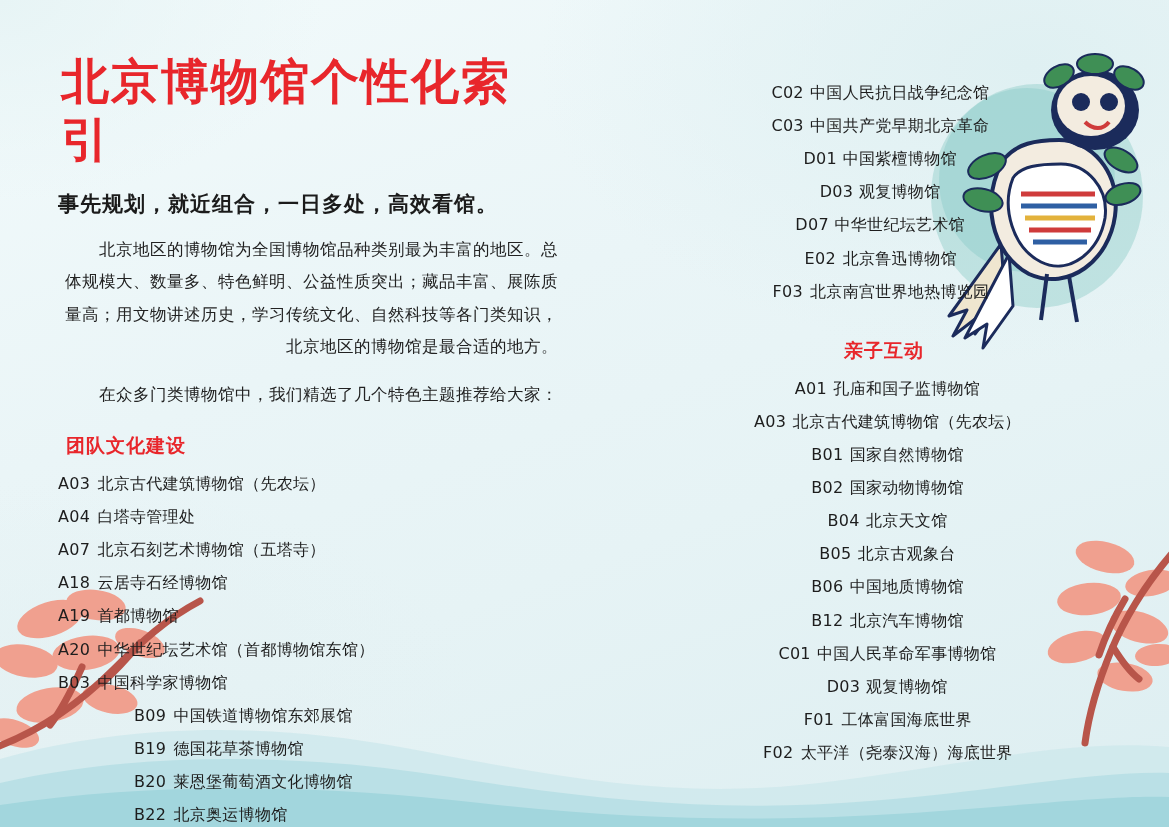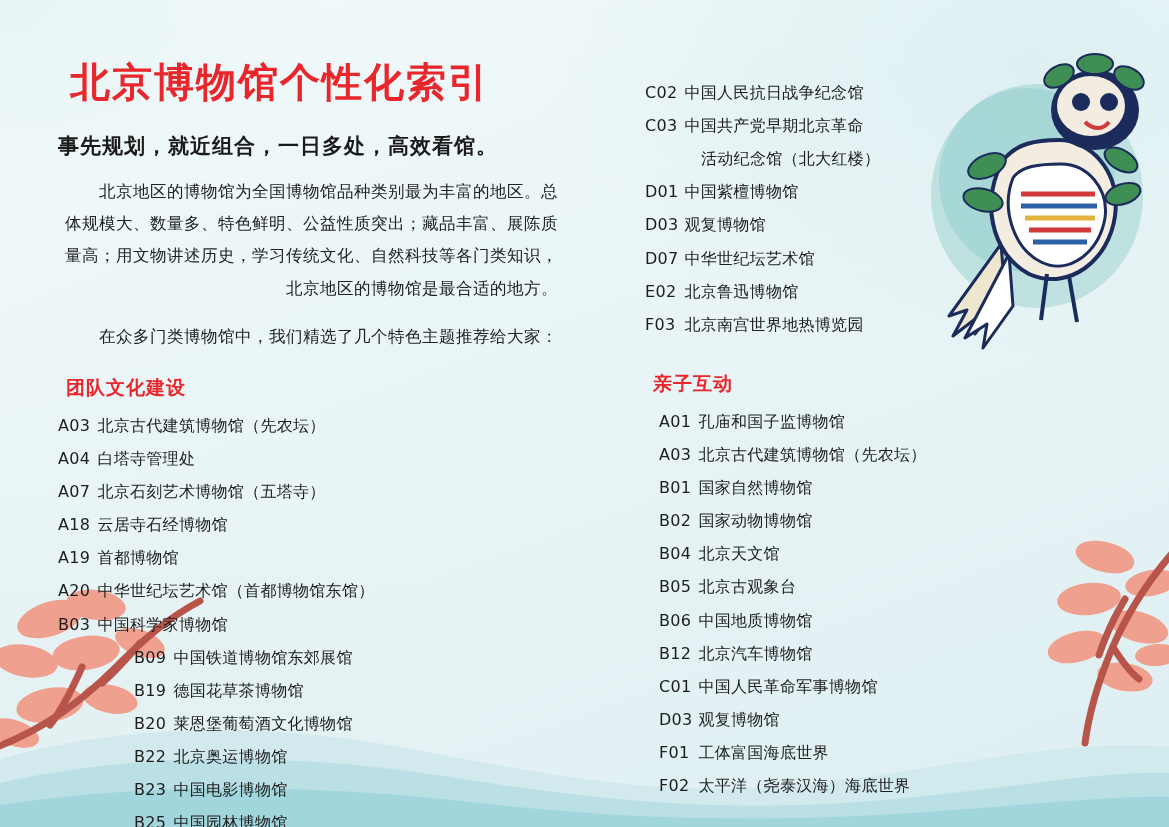--- a/index.html
+++ b/index.html
@@ -80,27 +80,28 @@
     position: absolute;
     left: 58px;
     top: 50px;
     width: 500px;
   }
   .col-right {
     position: absolute;
     left: 645px;
     top: 76px;
     width: 470px;
+    text-align: center;
   }
 
   h1.title {
-    margin: 12px;
-    font-family: Liberation Mono, monospace;
+    margin: 3px;
+    font-family: Liberation Sans, sans-serif;
     font-weight: 700;
-    font-size: 40px;
+    font-size: 48px;
     letter-spacing: 2px;
     color: #e8262b;
     line-height: 1.2;
   }
   .subtitle {
     margin: 22px 0 0 0;
     font-family: Liberation Serif, serif;
     font-weight: 700;
     font-size: 21px;
     letter-spacing: 1px;
@@ -268,21 +269,20 @@
         <li class="indent"><span class="code">B22</span> <span>北京奥运博物馆</span></li>
         <li class="indent"><span class="code">B23</span> <span>中国电影博物馆</span></li>
         <li class="indent"><span class="code">B25</span> <span>中国园林博物馆</span></li>
       </ul>
     </div>
 
     <div class="col-right">
       <ul class="list right-top-list">
         <li><span class="code">C02</span> <span>中国人民抗日战争纪念馆</span></li>
         <li><span class="code">C03</span> <span>中国共产党早期北京革命</span></li>
-        <li class="indent2"><span>活动纪念馆（北大红楼）</span></li>
         <li><span class="code">D01</span> <span>中国紫檀博物馆</span></li>
         <li><span class="code">D03</span> <span>观复博物馆</span></li>
         <li><span class="code">D07</span> <span>中华世纪坛艺术馆</span></li>
         <li><span class="code">E02</span> <span>北京鲁迅博物馆</span></li>
         <li><span class="code">F03</span> <span>北京南宫世界地热博览园</span></li>
       </ul>
 
       <div class="section-head right-head" style="margin-top:30px;">亲子互动</div>
       <ul class="list right-list">
         <li><span class="code">A01</span> <span>孔庙和国子监博物馆</span></li>

